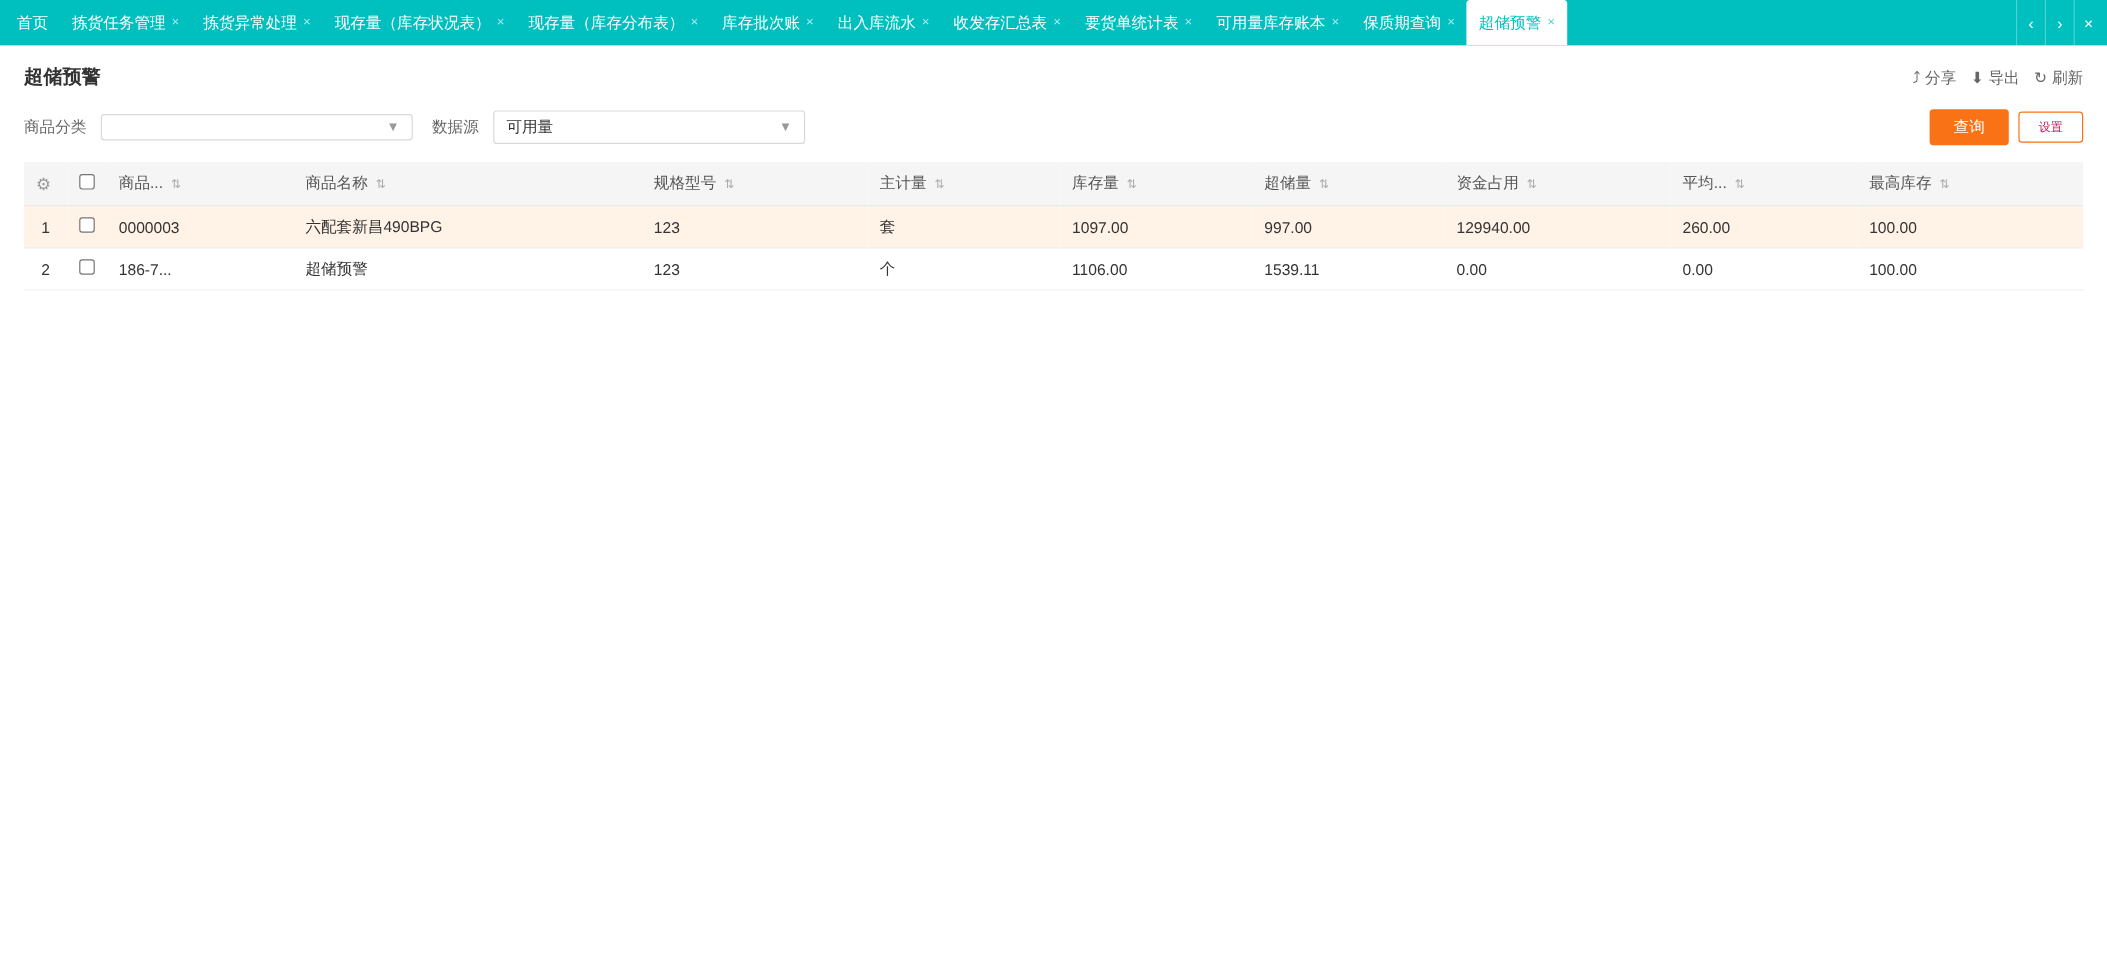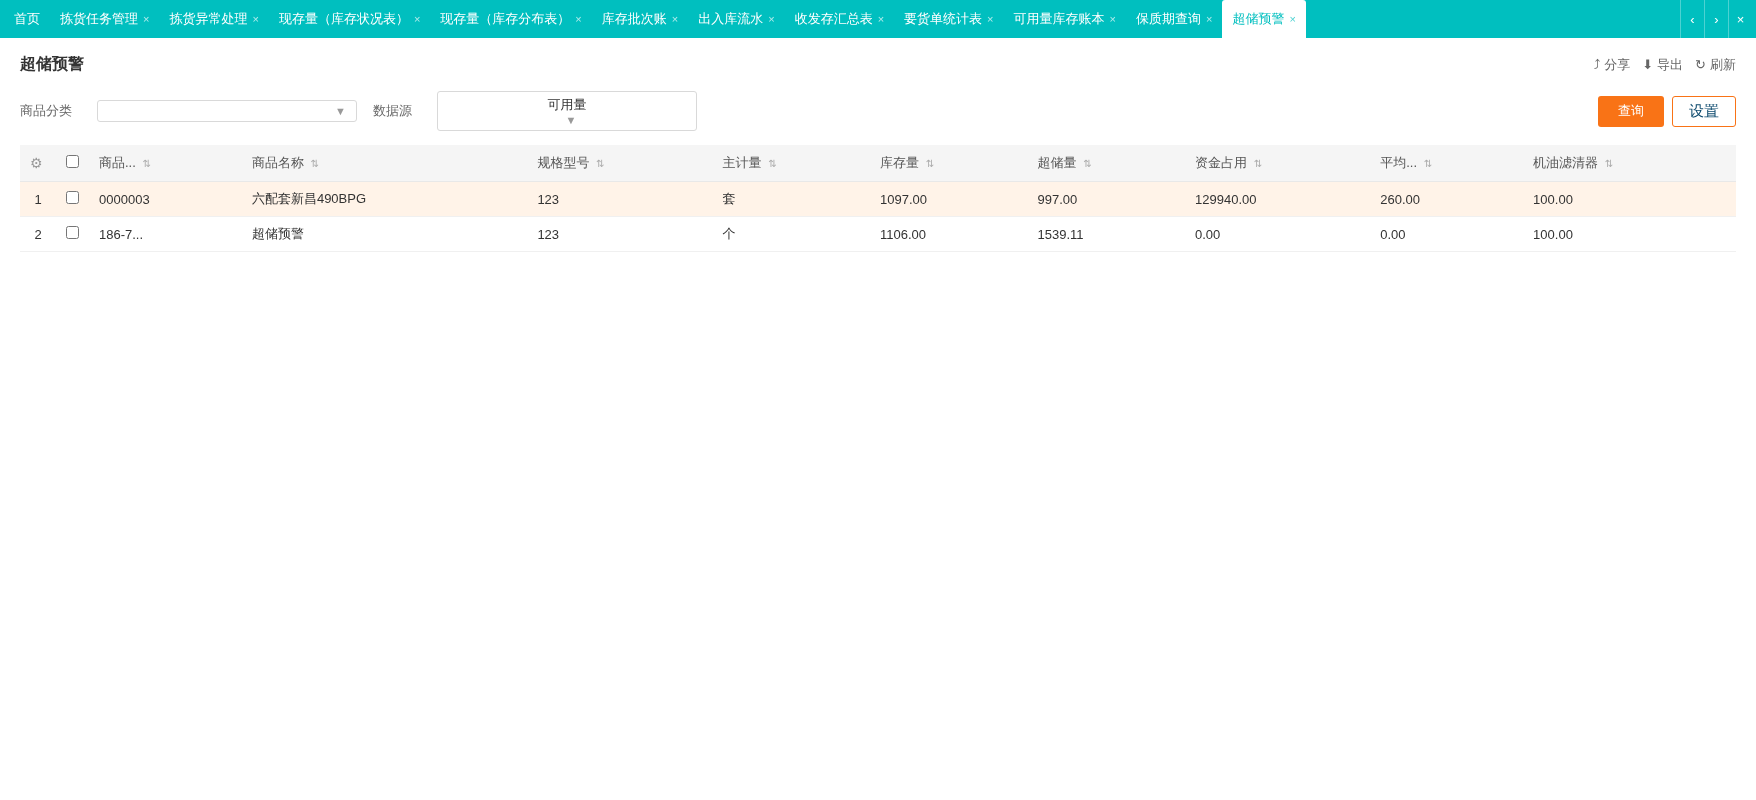--- a/index.html
+++ b/index.html
@@ -84,21 +84,21 @@
     
     .filter-row {
       display: flex;
       align-items: center;
       gap: 16px;
       margin-bottom: 14px;
     }
     .filter-group {
       display: flex;
       align-items: center;
-      gap: 25px;
+      gap: 12px;
     }
     .filter-label {
       font-size: 13px;
       color: #666;
       white-space: nowrap;
     }
     .filter-select {
       display: flex;
       align-items: center;
       border: 1px solid #d9d9d9;
@@ -117,32 +117,33 @@
       background: #f97316;
       color: #fff;
       border: none;
       border-radius: 3px;
       padding: 6px 20px;
       font-size: 13px;
       cursor: pointer;
     }
     .btn-settings {
       background: #fff;
-      color: #0c4a6e;
+      color: #be185d;
       border: 1px solid #f97316;
       border-radius: 3px;
       padding: 5px 16px;
-      font-size: 15px;
+      font-size: 10px;
       cursor: pointer;
     }
 
     .filter-right {
       margin-left: auto;
       display: flex;
       gap: 8px;
+      align-items: center;
     }
 
     
     .data-table {
       width: 100%;
       border-collapse: collapse;
       font-size: 13px;
     }
     .data-table thead tr {
       background: #f5f5f5;
@@ -229,21 +230,21 @@
     <div class="filter-group">
       <span class="filter-label">商品分类</span>
       <div class="filter-select" style="min-width:260px;">
         <span></span>
         <span class="arrow-down">▼</span>
       </div>
     </div>
 
     <div class="filter-group">
       <span class="filter-label">数据源</span>
-      <div class="filter-select" style="min-width:260px;flex-direction:column;">
+      <div class="filter-select" style="min-width:260px;">
         <span>可用量</span>
         <span class="arrow-down">▼</span>
       </div>
     </div>
 
     <div class="filter-right">
       <button class="btn-query">查询</button>
       <button class="btn-settings">设置</button>
     </div>
   </div>
@@ -283,21 +284,21 @@
         </th>
         <th>
           <span>资金占用</span>
           <span class="sort-icon">⇅</span>
         </th>
         <th>
           <span>平均...</span>
           <span class="sort-icon">⇅</span>
         </th>
         <th>
-          <span>机油滤清器</span>
+          <span>最高库存</span>
           <span class="sort-icon">⇅</span>
         </th>
       </tr>
     </thead>
     <tbody id="table-body">
     <tr class="highlighted">
       <td class="num-cell">1</td>
       <td class="checkbox-col">
         <input type="checkbox" style="">
       </td>

